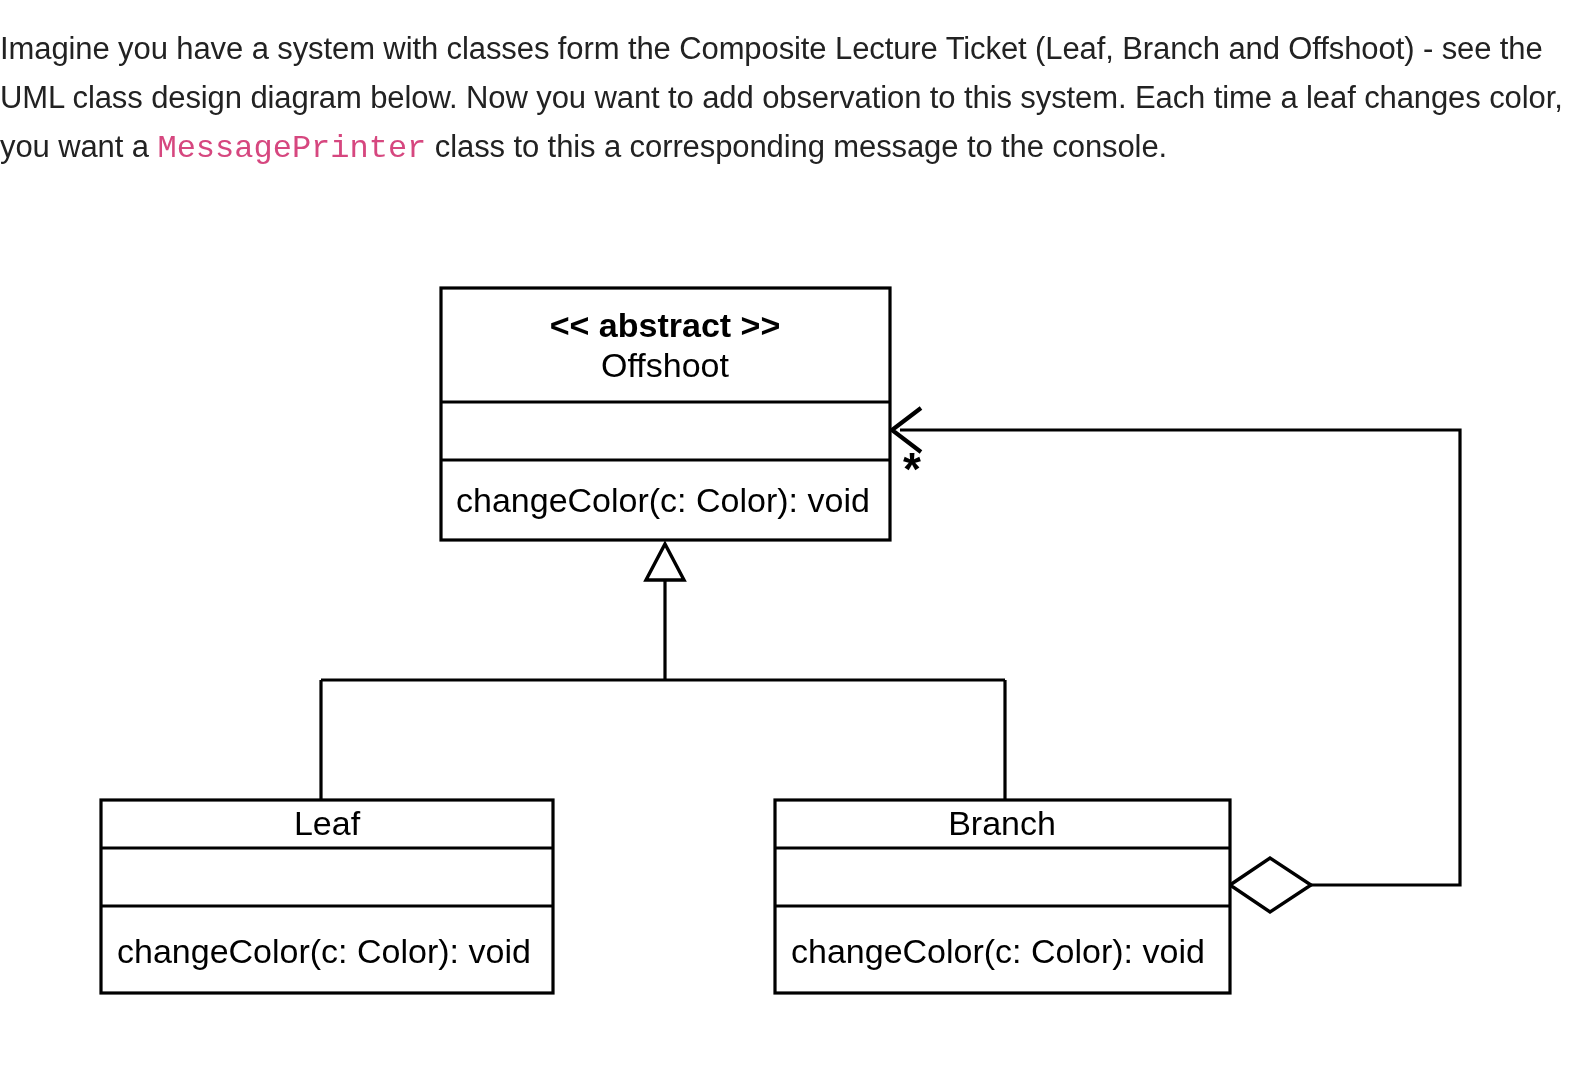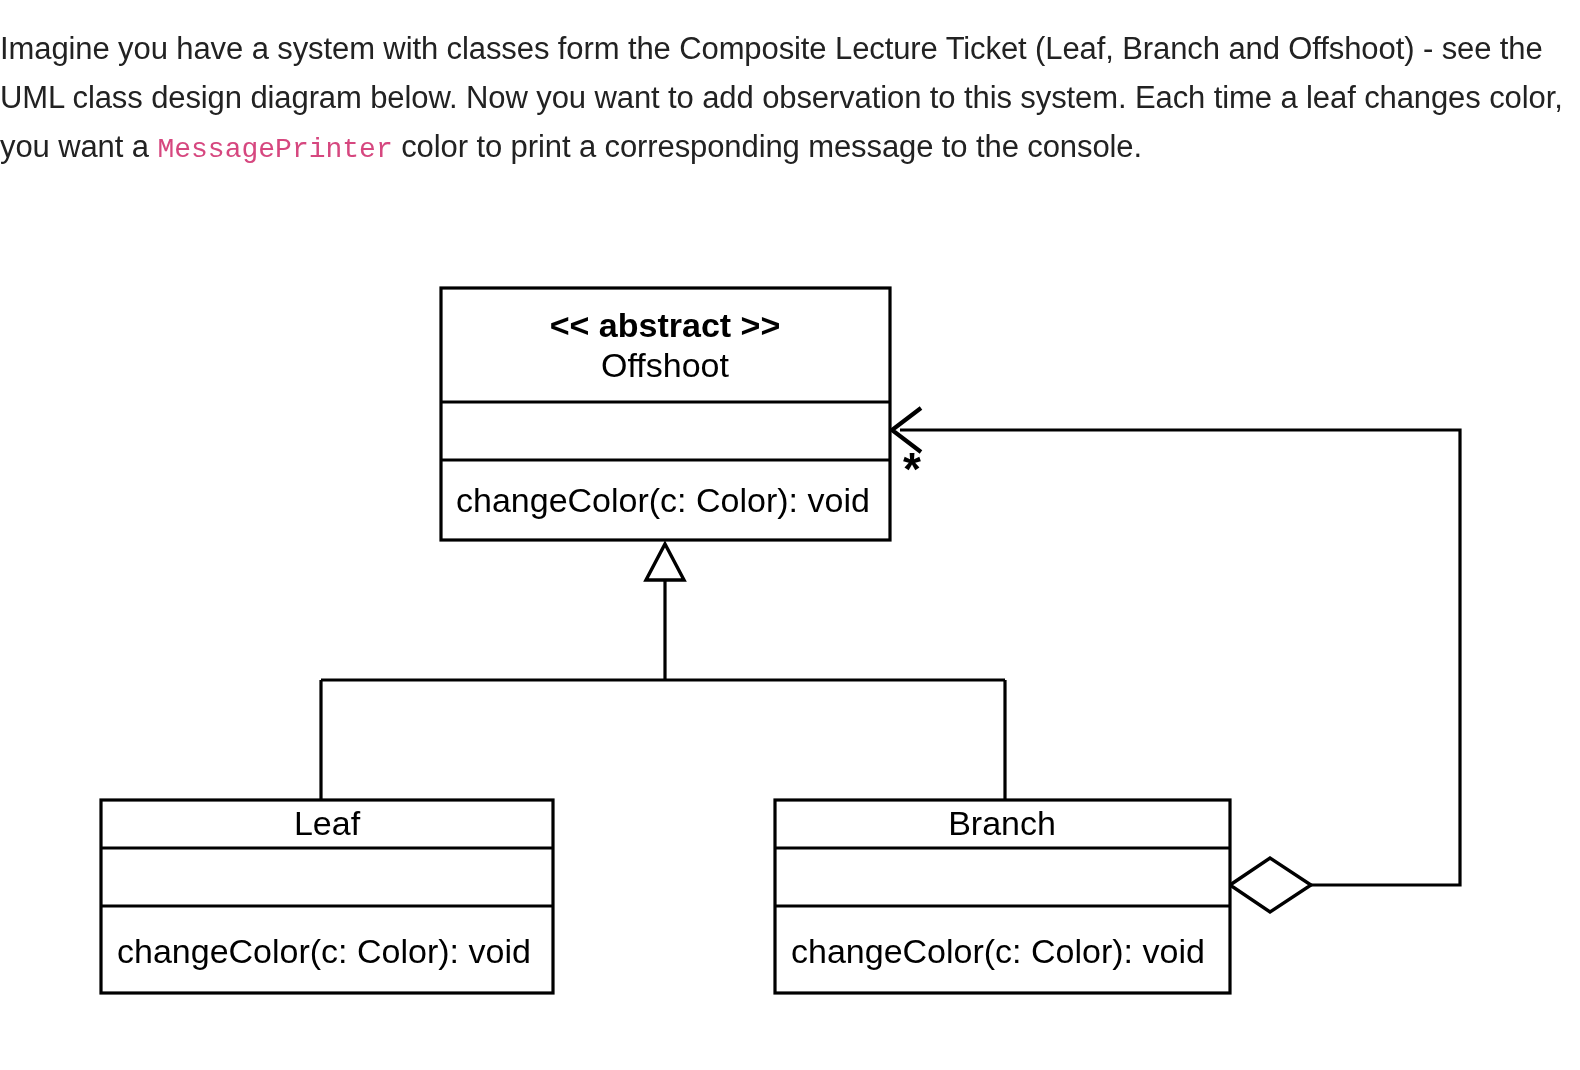--- a/index.html
+++ b/index.html
@@ -23,21 +23,21 @@
     top: 24px;
     width: 1568px;
     font-size: 31px;
     line-height: 49px;
     color: #222222;
     letter-spacing: -0.1px;
   }
   #prompt-text .code {
     font-family: "Liberation Mono", "DejaVu Sans Mono", monospace;
     color: #d6477f;
-    font-size: 28px;
+    font-size: 32px;
     letter-spacing: 0px;
   }
 
   
   #uml-diagram {
     position: absolute;
     left: 0;
     top: 0;
     width: 1580px;
     height: 1070px;
@@ -97,21 +97,21 @@
     font-weight: normal;
   }
   text.mult-star {
     font-size: 46px;
     font-weight: bold;
   }
 </style>
 </head>
 <body>
 
-<div id="prompt-text"><span>Imagine you have a system with classes form the Composite Lecture Ticket (Leaf, Branch and Offshoot) - see the UML class design diagram below. Now you want to add observation to this system. Each time a leaf changes color, you want a </span><span class="code">MessagePrinter</span><span> color to print a corresponding message to the console.</span></div>
+<div id="prompt-text"><span>Imagine you have a system with classes form the Composite Lecture Ticket (Leaf, Branch and Offshoot) - see the UML class design diagram below. Now you want to add observation to this system. Each time a leaf changes color, you want a </span><span class="code">MessagePrinter</span><span> class to this a corresponding message to the console.</span></div>
 
 <div id="uml-diagram">
 <svg width="1580" height="1070" viewBox="0 0 1580 1070" xmlns="http://www.w3.org/2000/svg">
 
   <g>
     <path class="uml-link" d="M 1311 885 L 1460 885 L 1460 430 L 900 430"></path>
 
     <path class="uml-arrowhead" d="M 921 408 L 892 430 L 921 452"></path>
 
     <polygon class="uml-diamond" points="1230,885 1270,858 1311,885 1270,912"></polygon>

